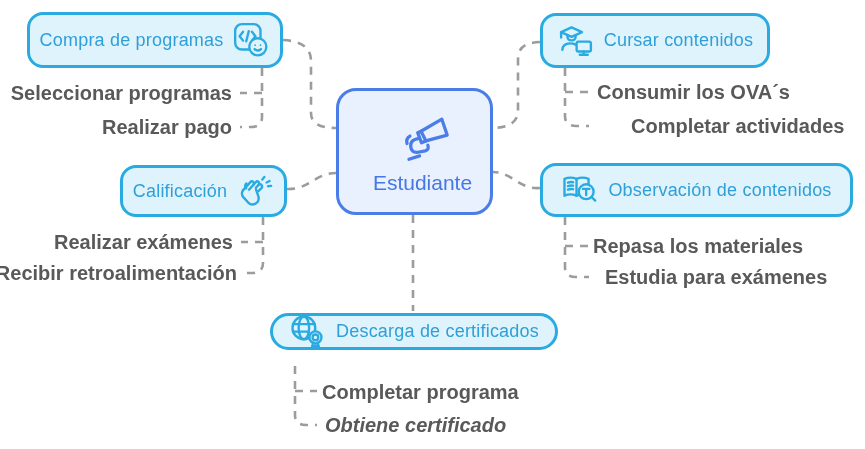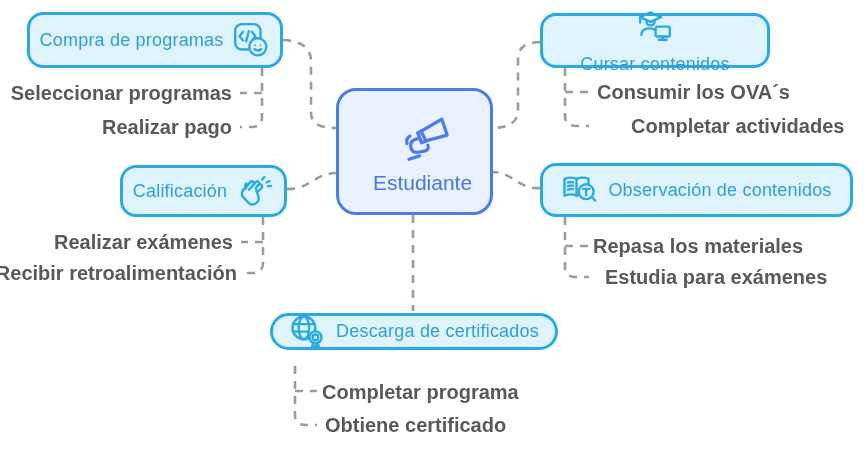--- a/index.html
+++ b/index.html
@@ -16,21 +16,21 @@
     position:absolute; box-sizing:border-box;
     display:flex; align-items:center; justify-content:center;
     white-space:nowrap; cursor:pointer;
   }
   .branch {
     gap:9px; padding:0 12px;
     background:#DFF3FC; border:3px solid #29ABE2; border-radius:16px;
     color:#2E9FD9; font-size:18px; font-weight:500; letter-spacing:.2px;
   }
   #node-compra       { left:27px;  top:12px;  width:256px; height:56px; }
-  #node-cursar       { left:540px; top:13px;  width:230px; height:55px;flex-direction:column; }
+  #node-cursar       { left:540px; top:13px;  width:230px; height:55px; }
   #node-calificacion { left:120px; top:165px; width:167px; height:52px; }
   #node-observacion  { left:540px; top:163px; width:313px; height:54px; }
   #node-descarga     { left:270px; top:313px; width:288px; height:37px;border-radius:23px; }
 
   #node-center {
     left:336px; top:88px; width:157px; height:127px;
     flex-direction:column; gap:4px;
     background:#E9F0FE; border:3px solid #4A7DE8; border-radius:20px;
     color:#4577E5; font-size:21px; font-weight:500;padding-left:16px;
   }
@@ -45,21 +45,21 @@
   }
   #sub-compra-0       { right:633px; top:83px; }
   #sub-compra-1       { right:633px; top:117px; }
   #sub-cursar-0       { left:597px;  top:82px; }
   #sub-cursar-1       { left:631px;  top:116px; }
   #sub-calificacion-0 { right:632px; top:232px; }
   #sub-calificacion-1 { right:628px; top:263px;margin-left:14px; }
   #sub-observacion-0  { left:593px;  top:236px; }
   #sub-observacion-1  { left:605px;  top:267px; }
   #sub-descarga-0     { left:322px;  top:382px; }
-  #sub-descarga-1     { left:325px;  top:415px; }
+  #sub-descarga-1     { left:325px;  top:415px;font-style:italic; }
 </style>
 </head>
 <body>
 
 <div class="canvas">
 
   <svg class="connectors" width="865" height="449" viewBox="0 0 865 449">
 
     <path class="conn" d="M283,40 C302,41 311,48 311,61 L311,113 C311,123 319,128 336,128"></path>
     <path class="conn" d="M287,189 C309,190 315,173 336,173"></path>

